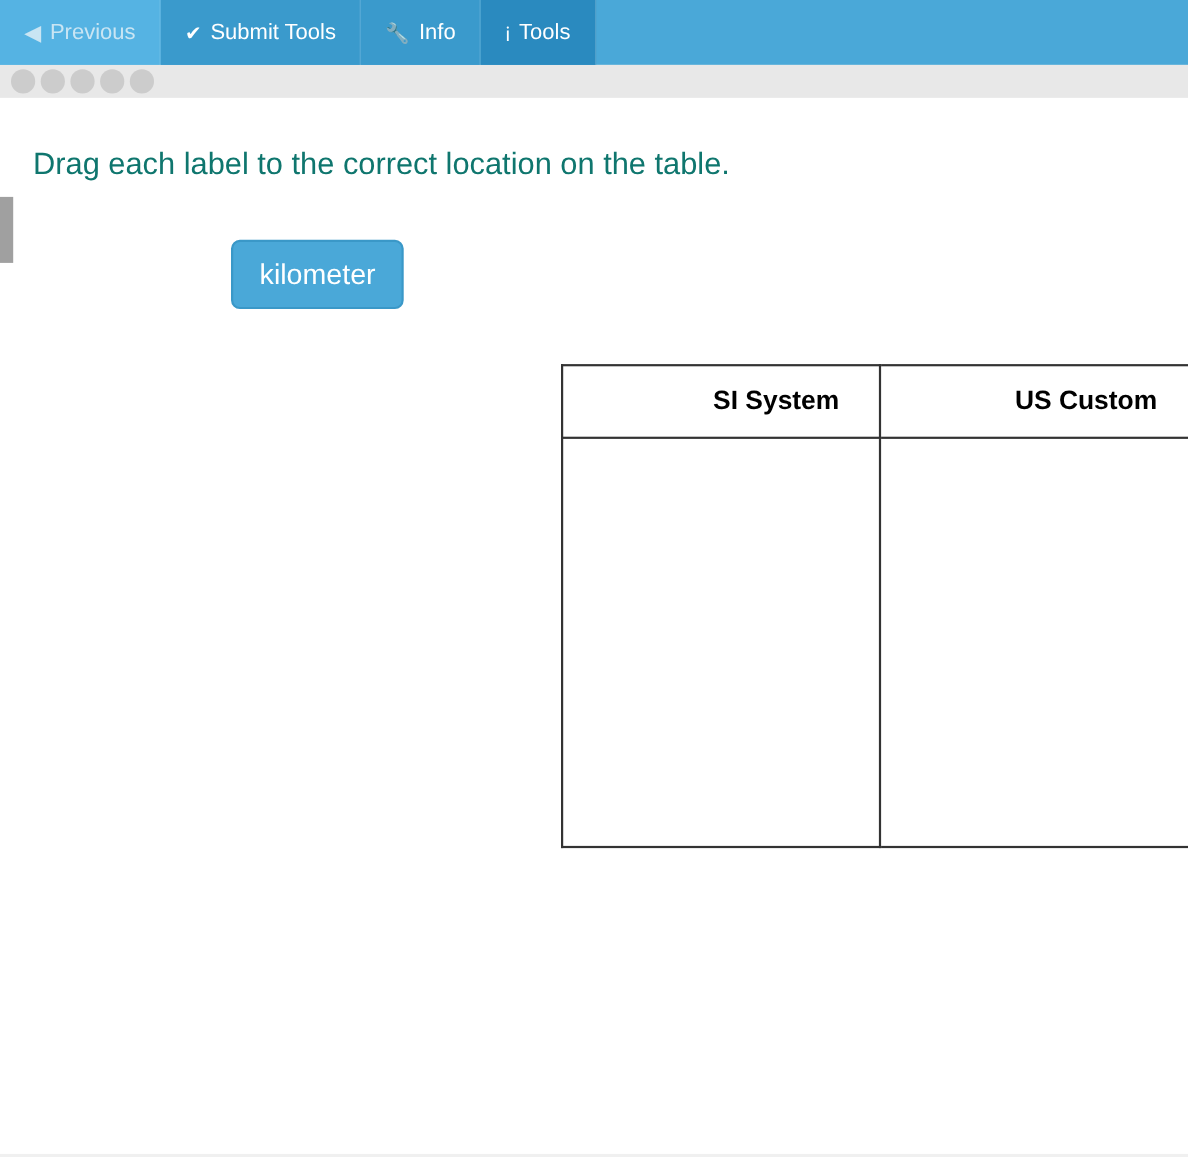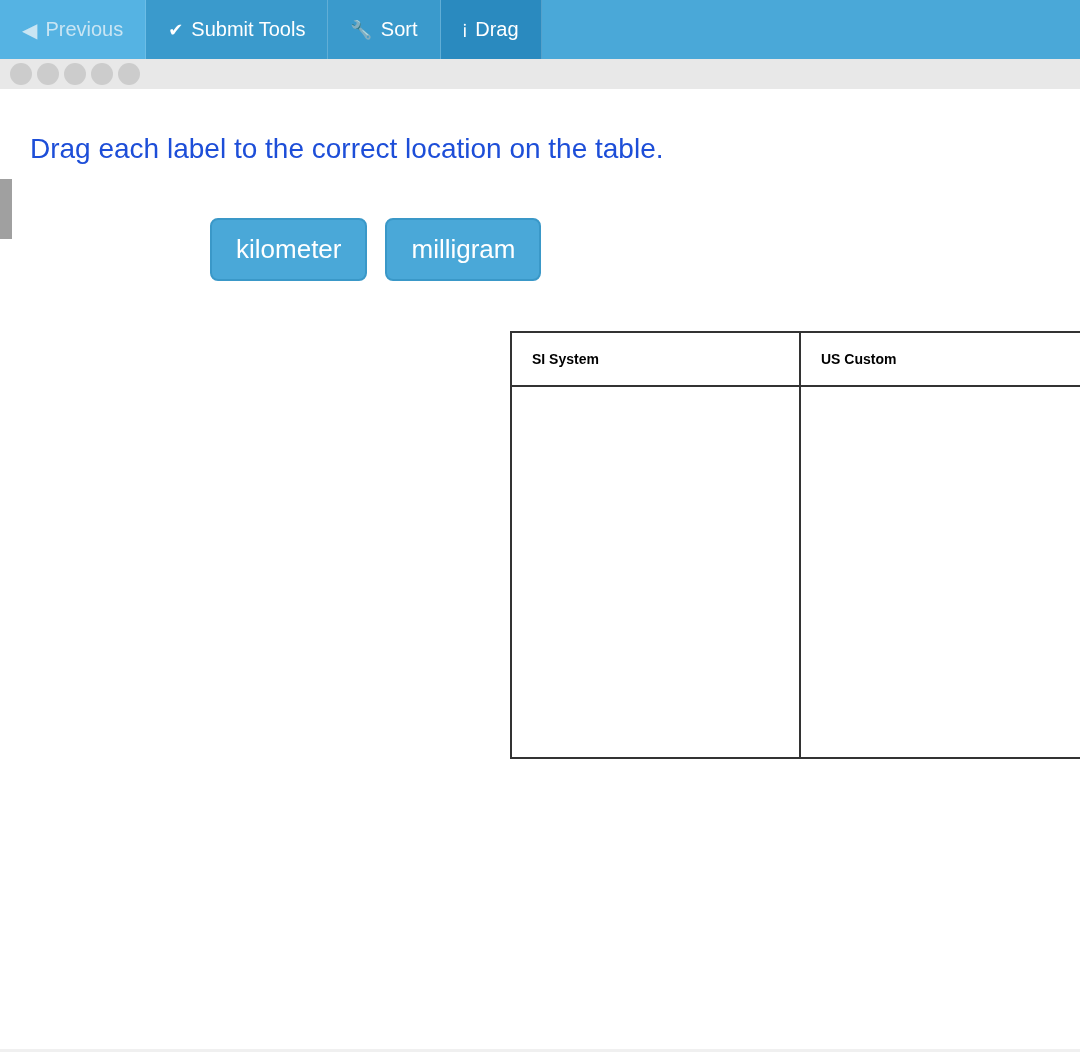--- a/index.html
+++ b/index.html
@@ -89,21 +89,21 @@
     
     .main-content {
       background: white;
       min-height: 960px;
       padding: 40px 30px 40px 30px;
       position: relative;
     }
 
     .instruction-text {
       font-size: 28px;
-      color: #1d4ed8;
+      color: #0f766e;
       line-height: 1.4;
       margin-bottom: 10px;
       font-weight: 400;
     }
 
     
     .labels-container {
       display: flex;
       flex-direction: row;
       gap: 18px;
@@ -131,24 +131,24 @@
     }
 
     .sort-table {
       border-collapse: collapse;
       width: 580px;
       border: 2px solid #333;
     }
 
     .sort-table th {
       border: 2px solid #333;
-      padding: 18px 20px;
-      font-size: 14px;
+      padding: 18px 36px;
+      font-size: 24px;
       font-weight: 700;
-      text-align: left;
+      text-align: right;
       background: white;
     }
 
     .sort-table td {
       border: 2px solid #333;
       padding: 0;
       height: 370px;
       width: 290px;
       vertical-align: top;
     }
@@ -166,45 +166,44 @@
   <a class="nav-item">
     <span>◀</span>
     <span>Previous</span>
   </a>
   <a class="nav-item submit">
     <span class="nav-icon">✔</span>
     <span>Submit Tools</span>
   </a>
   <a class="nav-item tools">
     <span class="nav-icon">🔧</span>
-    <span>Sort</span>
+    <span>Info</span>
   </a>
   <a class="nav-item info">
     <span class="nav-icon">ℹ</span>
-    <span>Drag</span>
+    <span>Tools</span>
   </a>
 </nav>
 
 <div class="progress-area">
   <span class="progress-dot"></span>
   <span class="progress-dot"></span>
   <span class="progress-dot"></span>
   <span class="progress-dot"></span>
   <span class="progress-dot"></span>
 </div>
 
 <div class="main-content">
 
   <div class="side-indicator"></div>
 
   <p class="instruction-text">Drag each label to the correct location on the table.</p>
 
   <div class="labels-container">
     <div class="drag-label" draggable="true">kilometer</div>
-    <div class="drag-label" draggable="true">milligram</div>
   </div>
 
   <div class="table-container">
     <table class="sort-table">
       <thead>
         <tr>
           <th>SI System</th>
           <th>US Custom</th>
         </tr>
       </thead>

